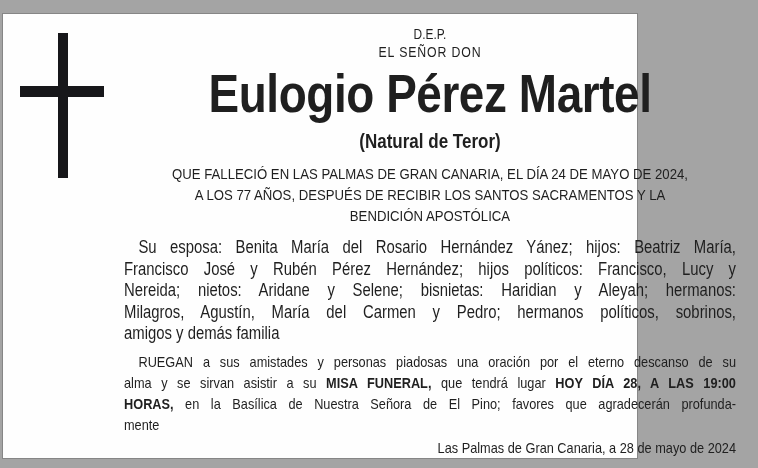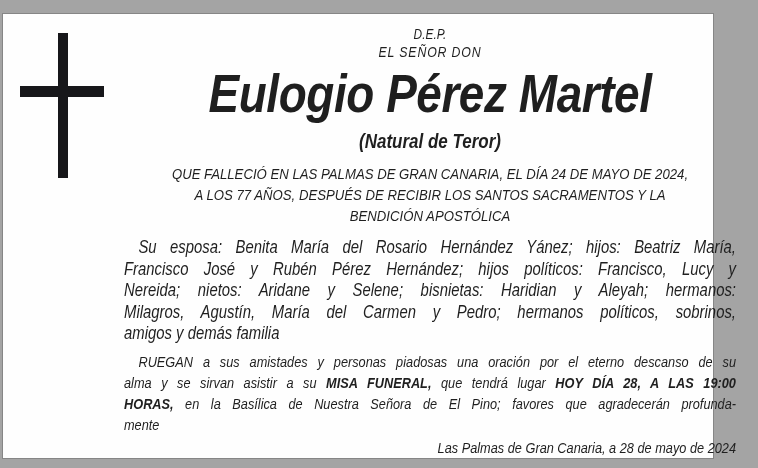--- a/index.html
+++ b/index.html
@@ -4,25 +4,24 @@
 <style>
   html,body{margin:0;padding:0;}
   body{
     width:758px;height:468px;overflow:hidden;
     background:var(--page_bg,#a4a4a4);
     font-family:"Liberation Sans",sans-serif;
     color:var(--ink,#1f1f1f);
     position:relative;
   }
   .card{
-    position:absolute;left:2px;top:13px;width:712px;height:446px;
+    position:absolute;left:2px;top:13px;width:636px;height:446px;
     background:var(--card_bg,#fefefe);
     border:1px solid var(--border,#868686);
     box-sizing:border-box;
-    font-style:italic;
   }
   
   .cross{position:absolute;left:17px;top:19px;width:84px;height:145px;}
   .cross .bar-v{position:absolute;left:38px;top:0;width:10px;height:145px;background:var(--cross,#17171a);}
   .cross .bar-h{position:absolute;left:0;top:53px;width:84px;height:11px;background:var(--cross,#17171a);}
   
   .column{
     position:absolute;left:121px;top:11px;width:720px;
     transform:scaleX(0.85);transform-origin:left top;
   }

